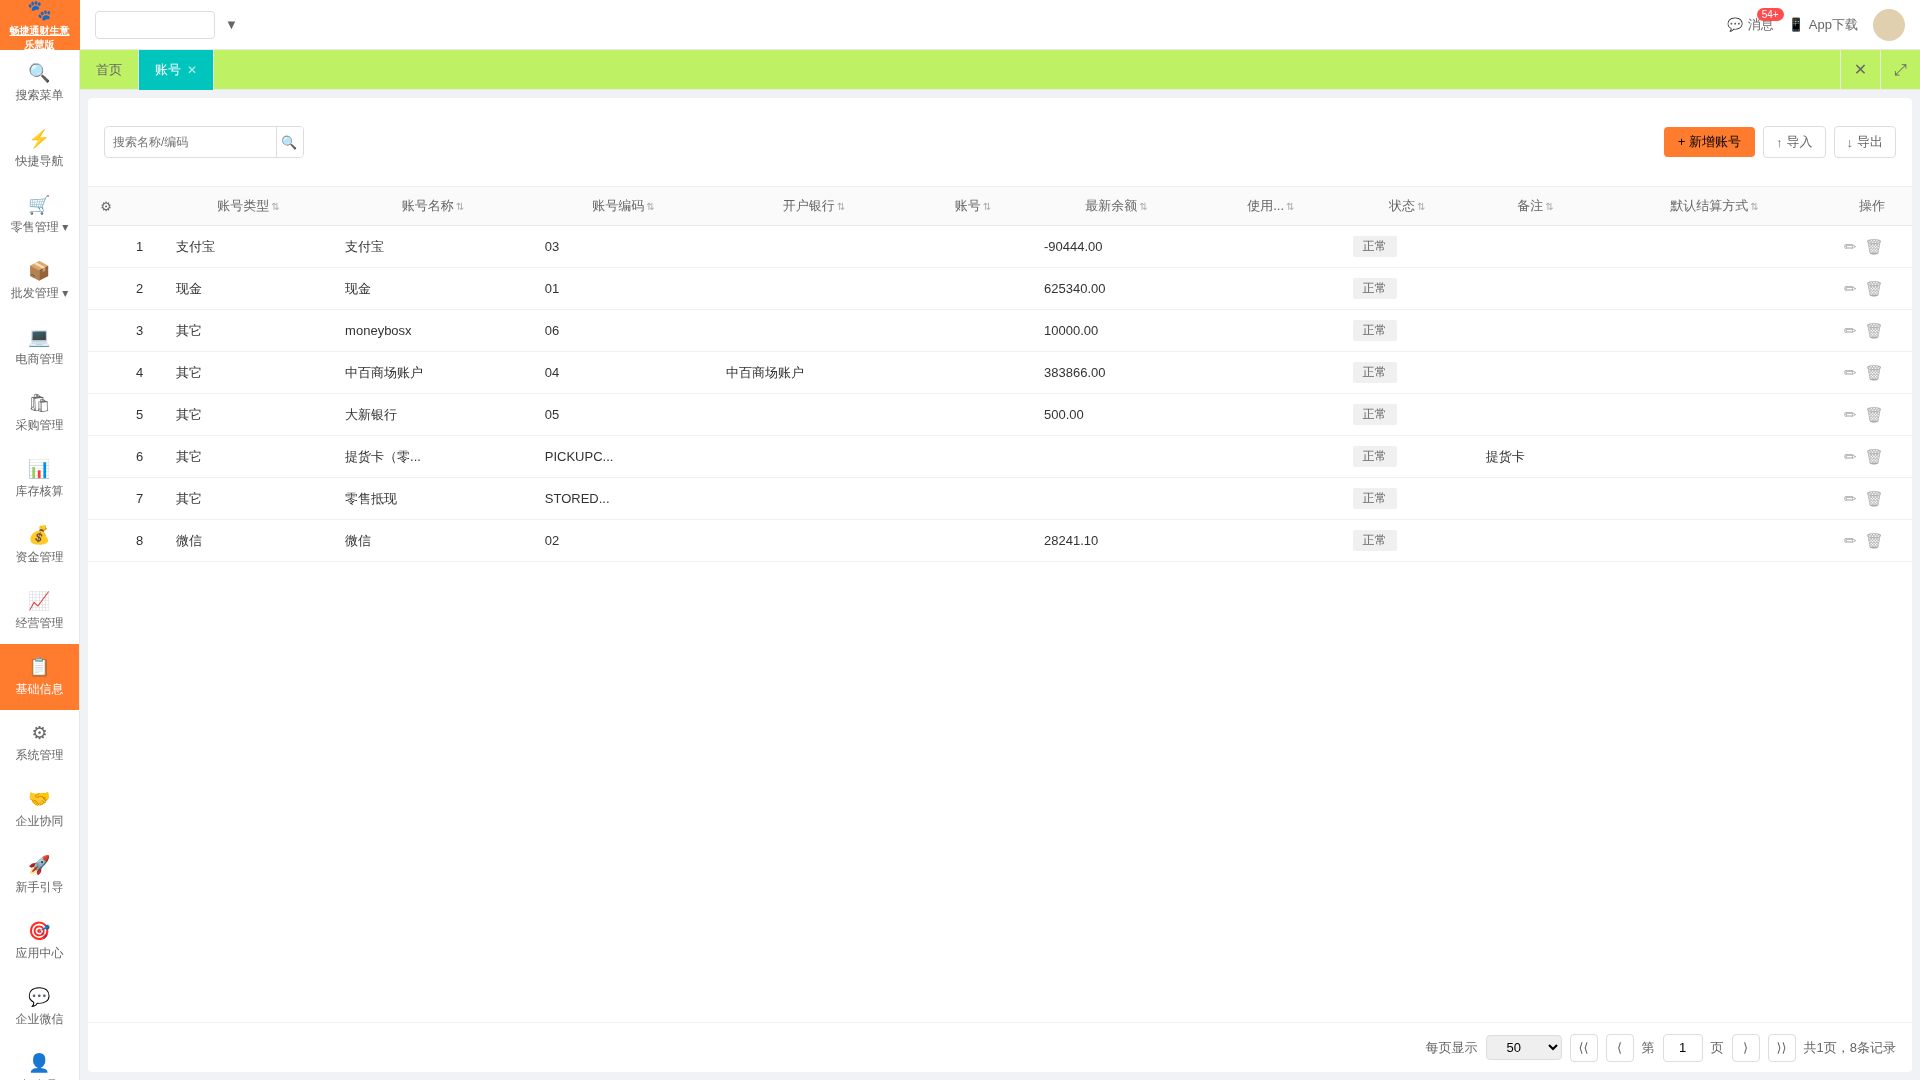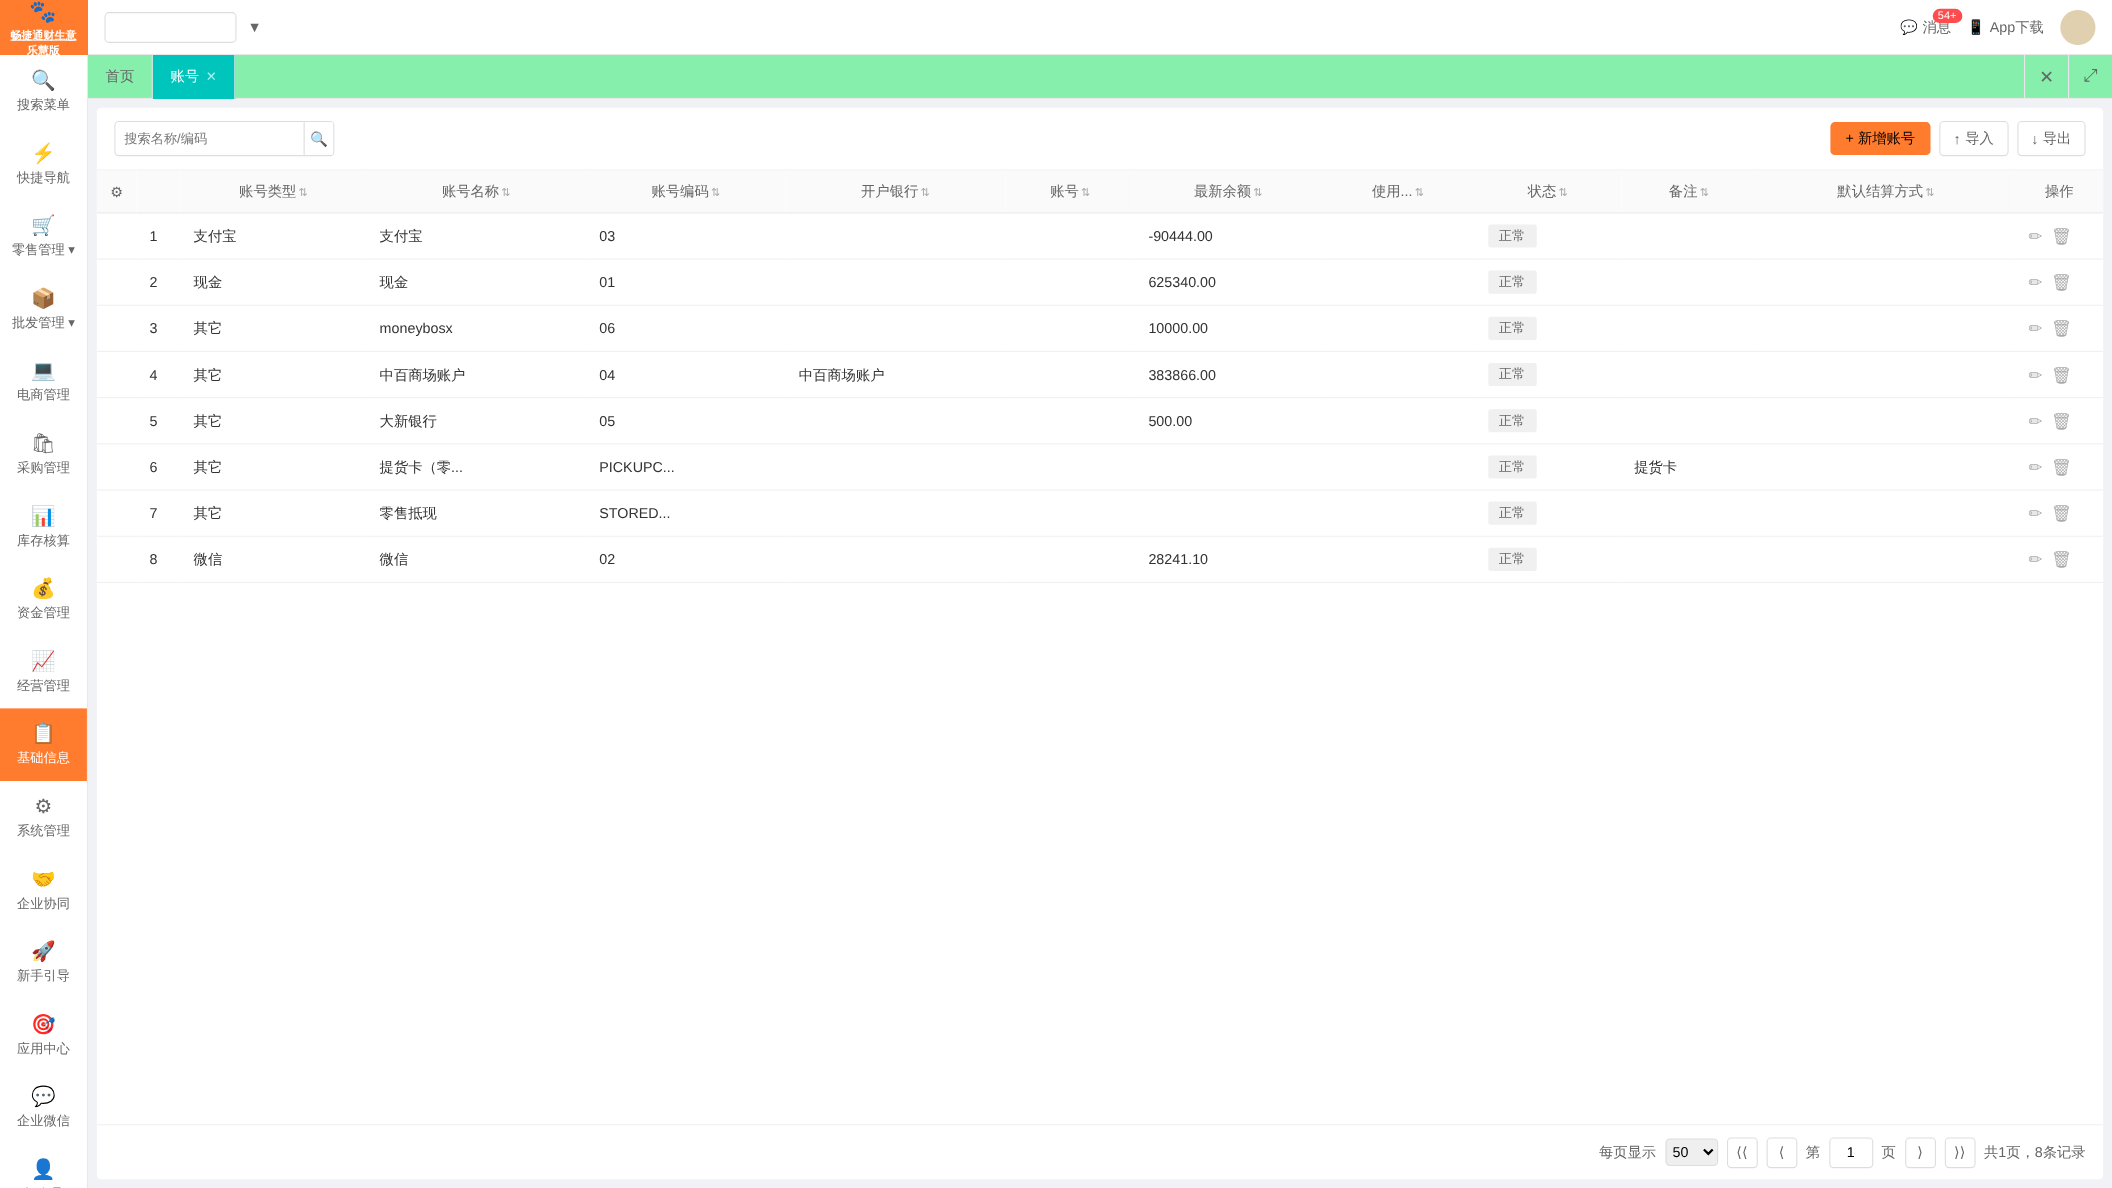--- a/index.html
+++ b/index.html
@@ -90,21 +90,21 @@
     .badge {
       background: #ff4d4f; color: #fff; font-size: 10px; border-radius: 10px;
       padding: 1px 5px; position: absolute; top: -8px; right: -10px; min-width: 18px; text-align: center;
     }
     .app-download { display: flex; align-items: center; gap: 4px; cursor: pointer; color: #666; font-size: 13px; }
     .avatar { width: 32px; height: 32px; border-radius: 50%; background: #e0d0b0; cursor: pointer; }
 
     
     .tab-bar {
       height: 40px;
-      background: #86efac;
+      background: #bef264;
       display: flex;
       align-items: center;
       border-bottom: 1px solid #e8e8e8;
       padding: 0 0;
       flex-shrink: 0;
     }
     .tab-item {
       height: 40px;
       display: flex;
       align-items: center;
@@ -149,21 +149,21 @@
       background: #fff;
       margin: 8px;
       border-radius: 4px;
       overflow: hidden;
       display: flex;
       flex-direction: column;
     }
 
     
     .toolbar {
-      padding: 12px 16px;
+      padding: 28px 16px;
       display: flex;
       align-items: center;
       justify-content: space-between;
       border-bottom: 1px solid #f0f0f0;
     }
     .toolbar-left { display: flex; align-items: center; gap: 10px; }
     .toolbar-right { display: flex; align-items: center; gap: 8px; }
     .search-input-wrap {
       display: flex; align-items: center; border: 1px solid #ddd; border-radius: 4px; overflow: hidden;
       width: 200px;
@@ -211,21 +211,21 @@
       display: flex;
       align-items: center;
       justify-content: flex-end;
       padding: 0 16px;
       border-top: 1px solid #f0f0f0;
       gap: 8px;
       font-size: 13px;
       color: #666;
     }
     .page-size-select {
-      border: 1px solid #ddd; border-radius: 4px; padding: 3px 2px;
+      border: 1px solid #ddd; border-radius: 4px; padding: 3px 16px;
       font-size: 13px; cursor: pointer;
     }
     .page-btn {
       width: 28px; height: 28px; display: flex; align-items: center; justify-content: center;
       border: 1px solid #ddd; border-radius: 4px; cursor: pointer; color: #666;
       background: #fff;
     }
     .page-input {
       width: 40px; height: 28px; border: 1px solid #ddd; border-radius: 4px;
       text-align: center; font-size: 13px;

